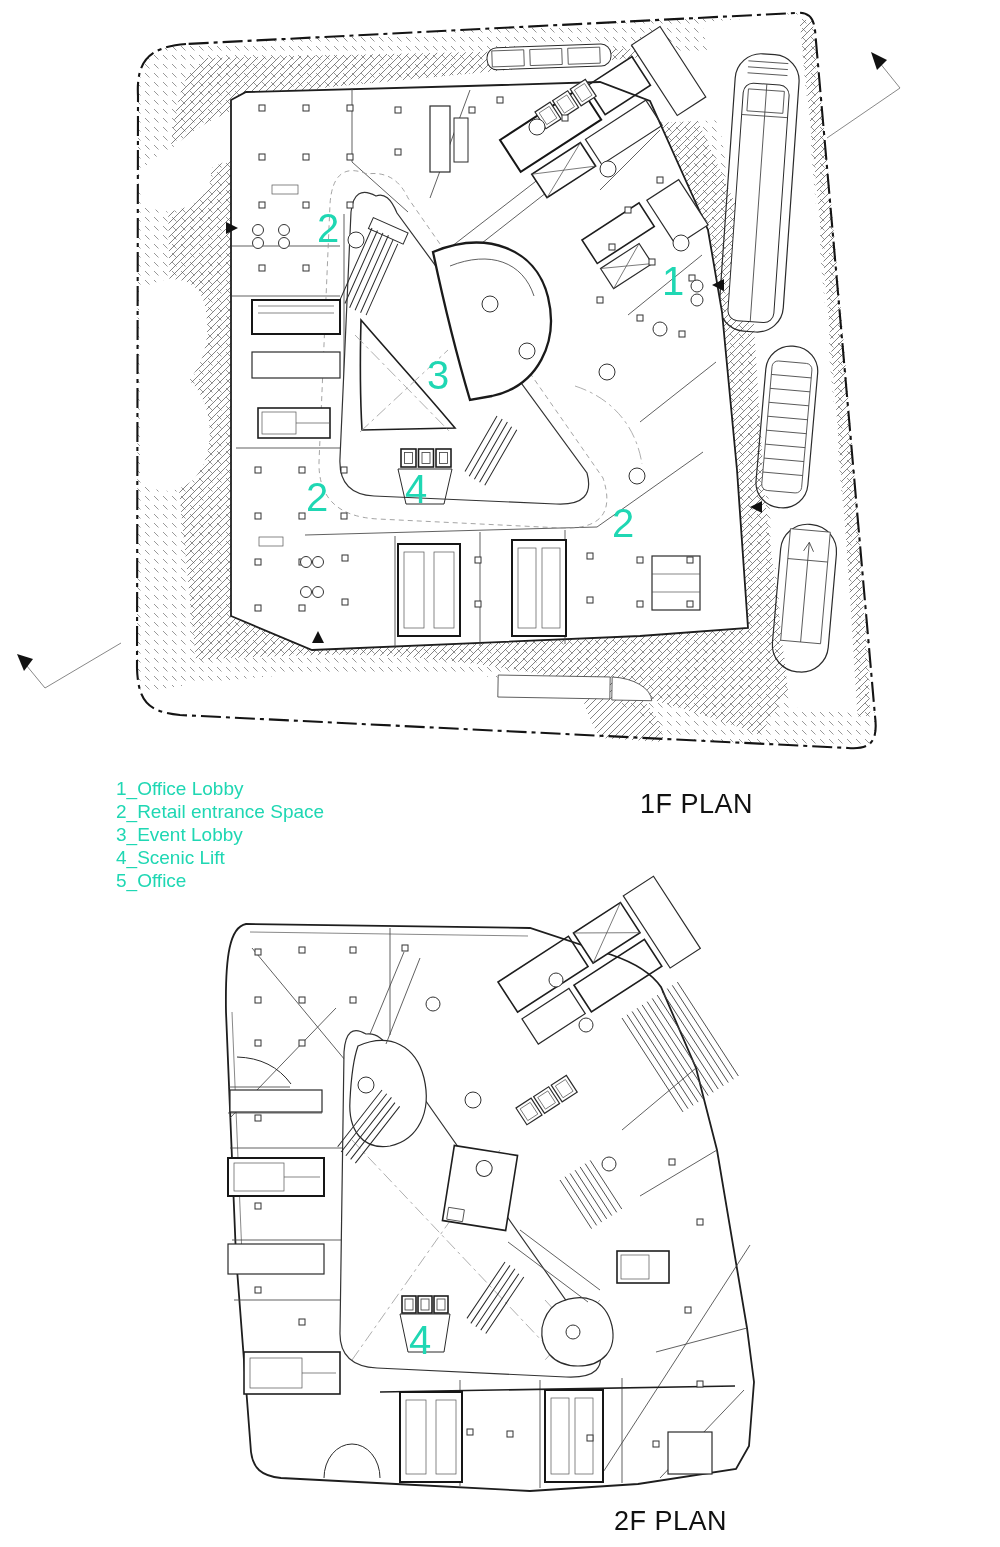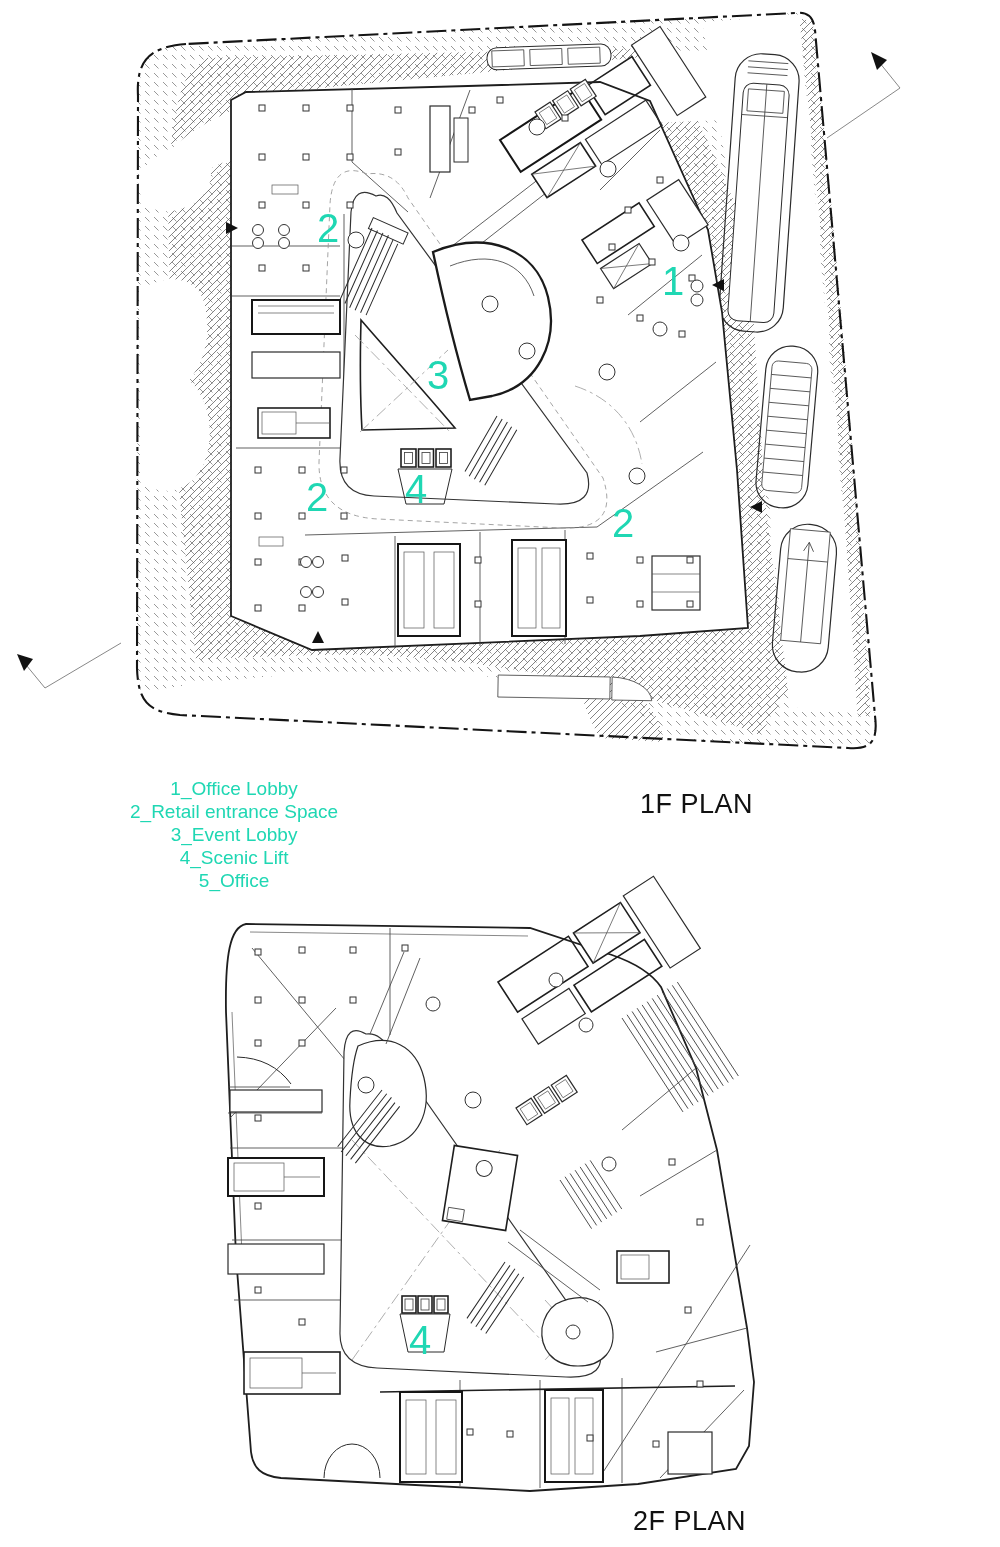--- a/index.html
+++ b/index.html
@@ -16,22 +16,22 @@
   .wf{fill:#fff}
   .dash{stroke:#9a9a9a;stroke-width:.9;fill:none;stroke-dasharray:5 4}
   .dd{stroke:#999;stroke-width:.8;fill:none;stroke-dasharray:12 4 3 4}
   .bnd{stroke:#141414;stroke-width:2.1;fill:none;stroke-dasharray:20 5 4 5}
   .tri{fill:#111;stroke:none}
   .colg rect{stroke:#333;stroke-width:1;fill:#fff}
   .circ{stroke:#333;stroke-width:1;fill:#fff}
   
   .room-label{position:absolute;color:var(--accent,#1fd7b3);font-size:40px;line-height:1;font-weight:400;}
   .plan-title{position:absolute;color:#111;font-size:27px;line-height:1;letter-spacing:.5px;}
-  .legend{position:absolute;left:130px;top:777px;color:var(--accent,#1fd7b3);
-          font-size:19px;line-height:23px;text-align:center;}
+  .legend{position:absolute;left:116px;top:777px;color:var(--accent,#1fd7b3);
+          font-size:19px;line-height:23px;}
 </style>
 </head>
 <body>
 
 <div class="canvas">
 
 <svg width="1000" height="1547" viewBox="0 0 1000 1547">
   <defs>
     <pattern id="hA" width="7" height="7" patternUnits="userSpaceOnUse">
       <path d="M0,7 L7,0" stroke="#5a5a5a" stroke-width="0.75"></path>
@@ -398,21 +398,21 @@
 
 <div class="room-label" style="left:317px;top:208px;">2</div>
 <div class="room-label" style="left:662px;top:261px;">1</div>
 <div class="room-label" style="left:427px;top:355px;">3</div>
 <div class="room-label" style="left:405px;top:469px;">4</div>
 <div class="room-label" style="left:306px;top:477px;">2</div>
 <div class="room-label" style="left:612px;top:503px;">2</div>
 <div class="room-label" style="left:409px;top:1320px;">4</div>
 
 <div class="plan-title" style="left:640px;top:791px;">1F PLAN</div>
-<div class="plan-title" style="left:633px;top:1508px;">2F PLAN</div>
+<div class="plan-title" style="left:614px;top:1508px;">2F PLAN</div>
 
 <div class="legend">
   <div>1_Office Lobby</div>
   <div>2_Retail entrance Space</div>
   <div>3_Event Lobby</div>
   <div>4_Scenic Lift</div>
   <div>5_Office</div>
 </div>
 
 </div>

